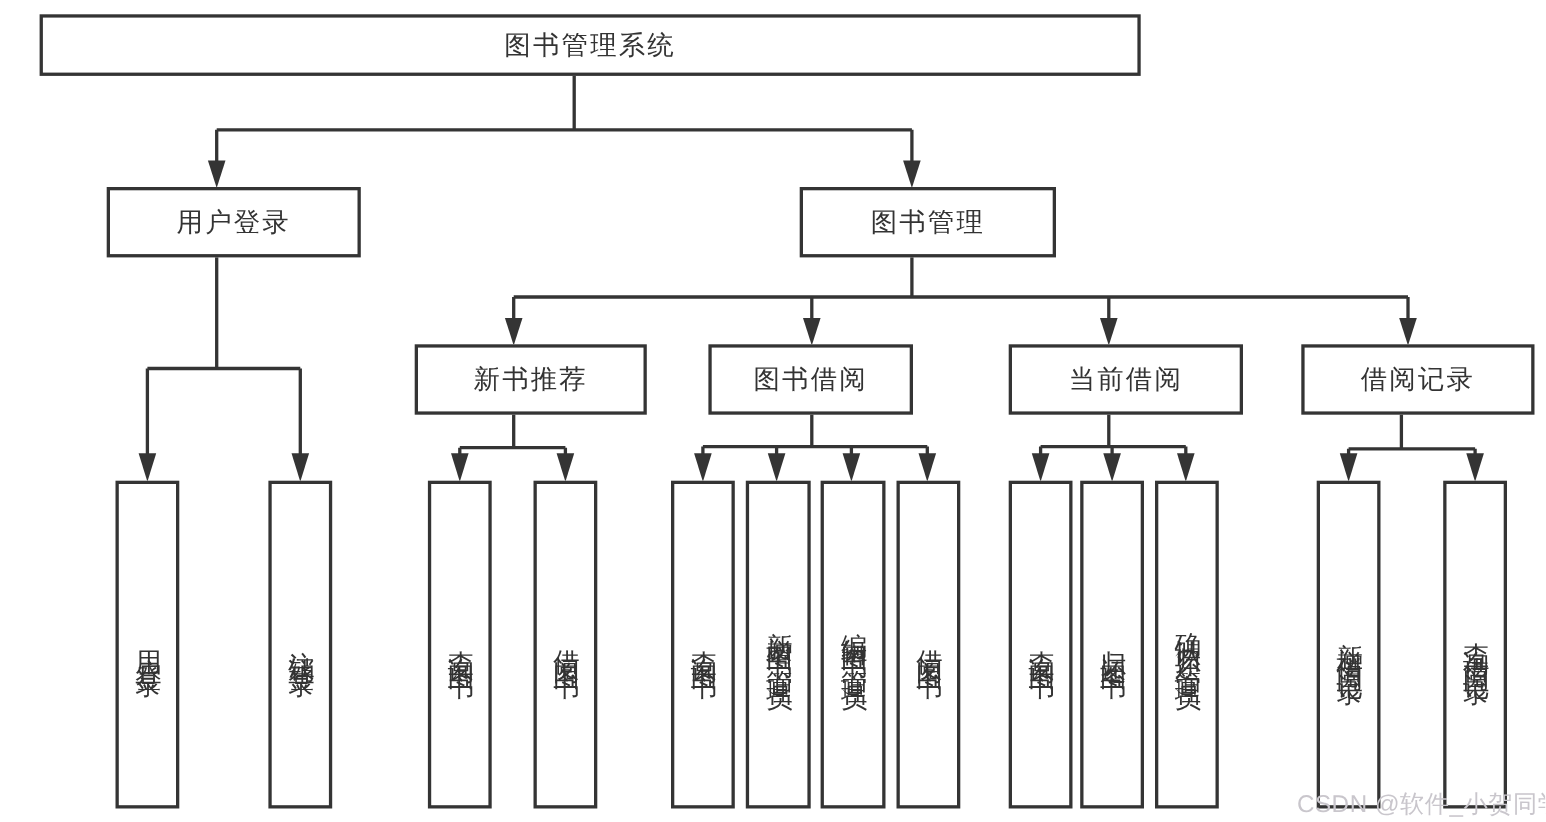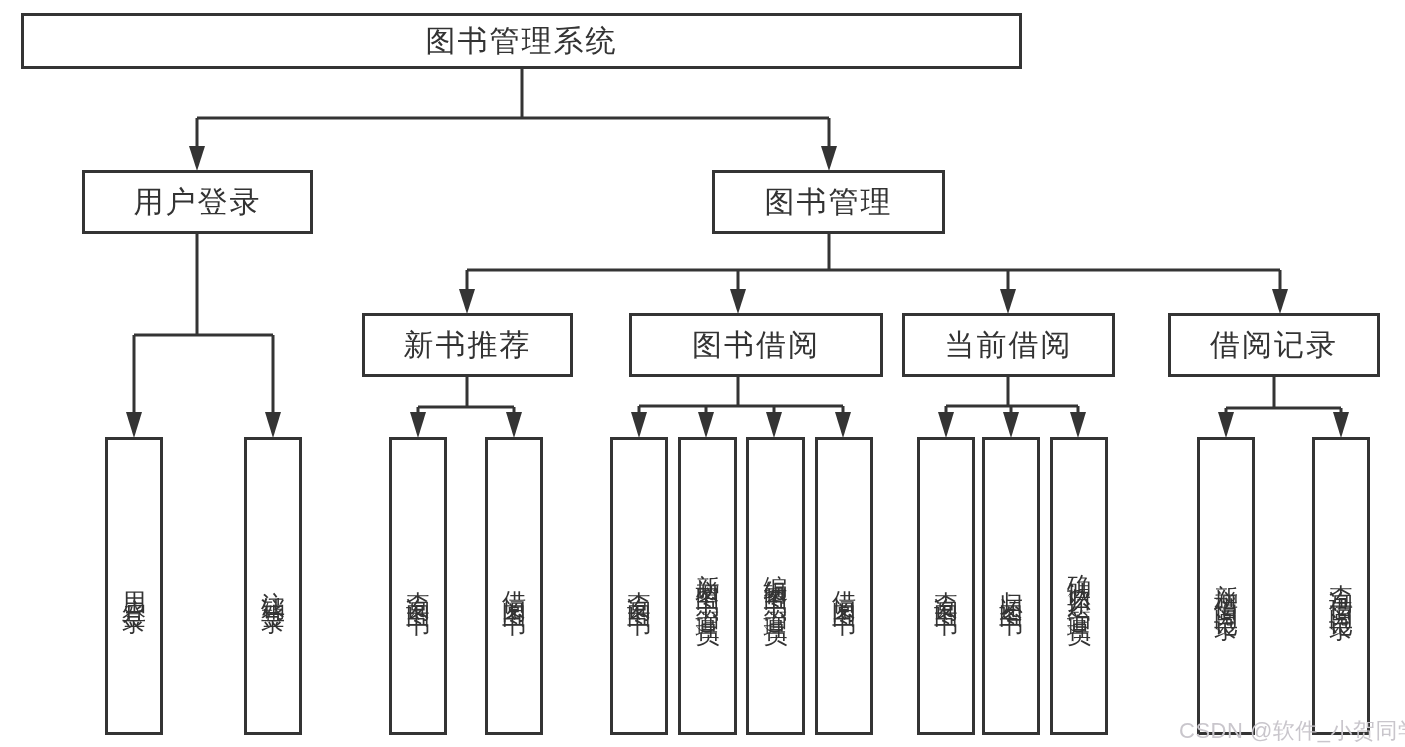--- a/index.html
+++ b/index.html
@@ -31,22 +31,23 @@
     background: #ffffff;
     border: 3px solid #343434;
     color: #333333;
     display: flex;
     align-items: center;
     justify-content: center;
     text-align: center;
     white-space: nowrap;
   }
   .node.h {
-    font-size: 30px;
+    font-size: 24px;
     letter-spacing: 2px;
+    margin-left: 15px;
   }
   .node.v {
     writing-mode: vertical-rl;
     text-orientation: mixed;
     font-size: 24px;
     letter-spacing: 7px;
   }
   .watermark {
     position: absolute;
     left: 1179px;
@@ -105,21 +106,21 @@
       <polygon points="1333,412 1349,412 1341,438"></polygon>
     </g>
   </svg>
 
   <div class="node h" style="left:21px; top:13px; width:1001px; height:56px;">图书管理系统</div>
 
   <div class="node h" style="left:82px; top:170px; width:231px; height:64px;">用户登录</div>
   <div class="node h" style="left:362px; top:313px; width:211px; height:64px;">新书推荐</div>
 
   <div class="node h" style="left:712px; top:170px; width:233px; height:64px;">图书管理</div>
-  <div class="node h" style="left:629px; top:313px; width:254px; height:64px;">图书借阅</div>
+  <div class="node h" style="left:629px; top:313px; width:186px; height:64px;">图书借阅</div>
   <div class="node h" style="left:902px; top:313px; width:213px; height:64px;font-family:Liberation Mono, monospace;">当前借阅</div>
   <div class="node h" style="left:1168px; top:313px; width:212px; height:64px;">借阅记录</div>
 
   <div class="node v" style="left:105px; top:437px; width:58px; height:298px;">用户登录</div>
   <div class="node v" style="left:244px; top:437px; width:58px; height:298px;">注销登录</div>
 
   <div class="node v" style="left:389px; top:437px; width:58px; height:298px;">查询图书</div>
   <div class="node v" style="left:485px; top:437px; width:58px; height:298px;">借阅图书</div>
 
   <div class="node v" style="left:610px; top:437px; width:58px; height:298px;">查询图书</div>

